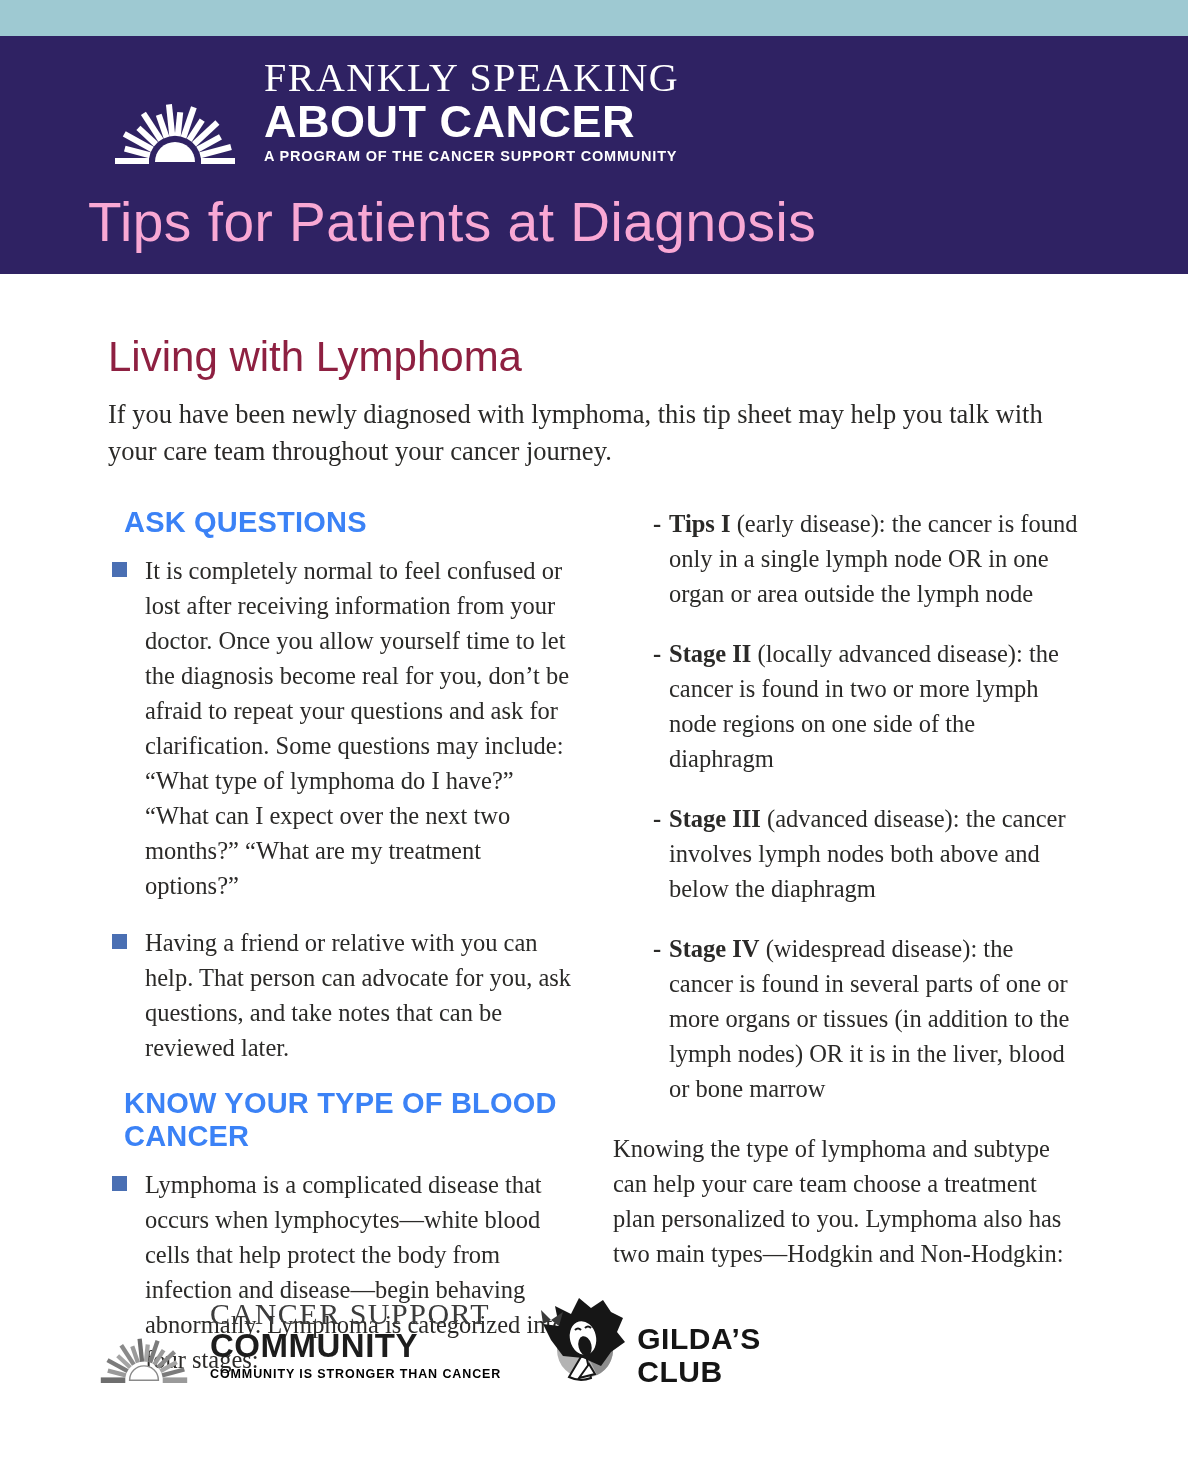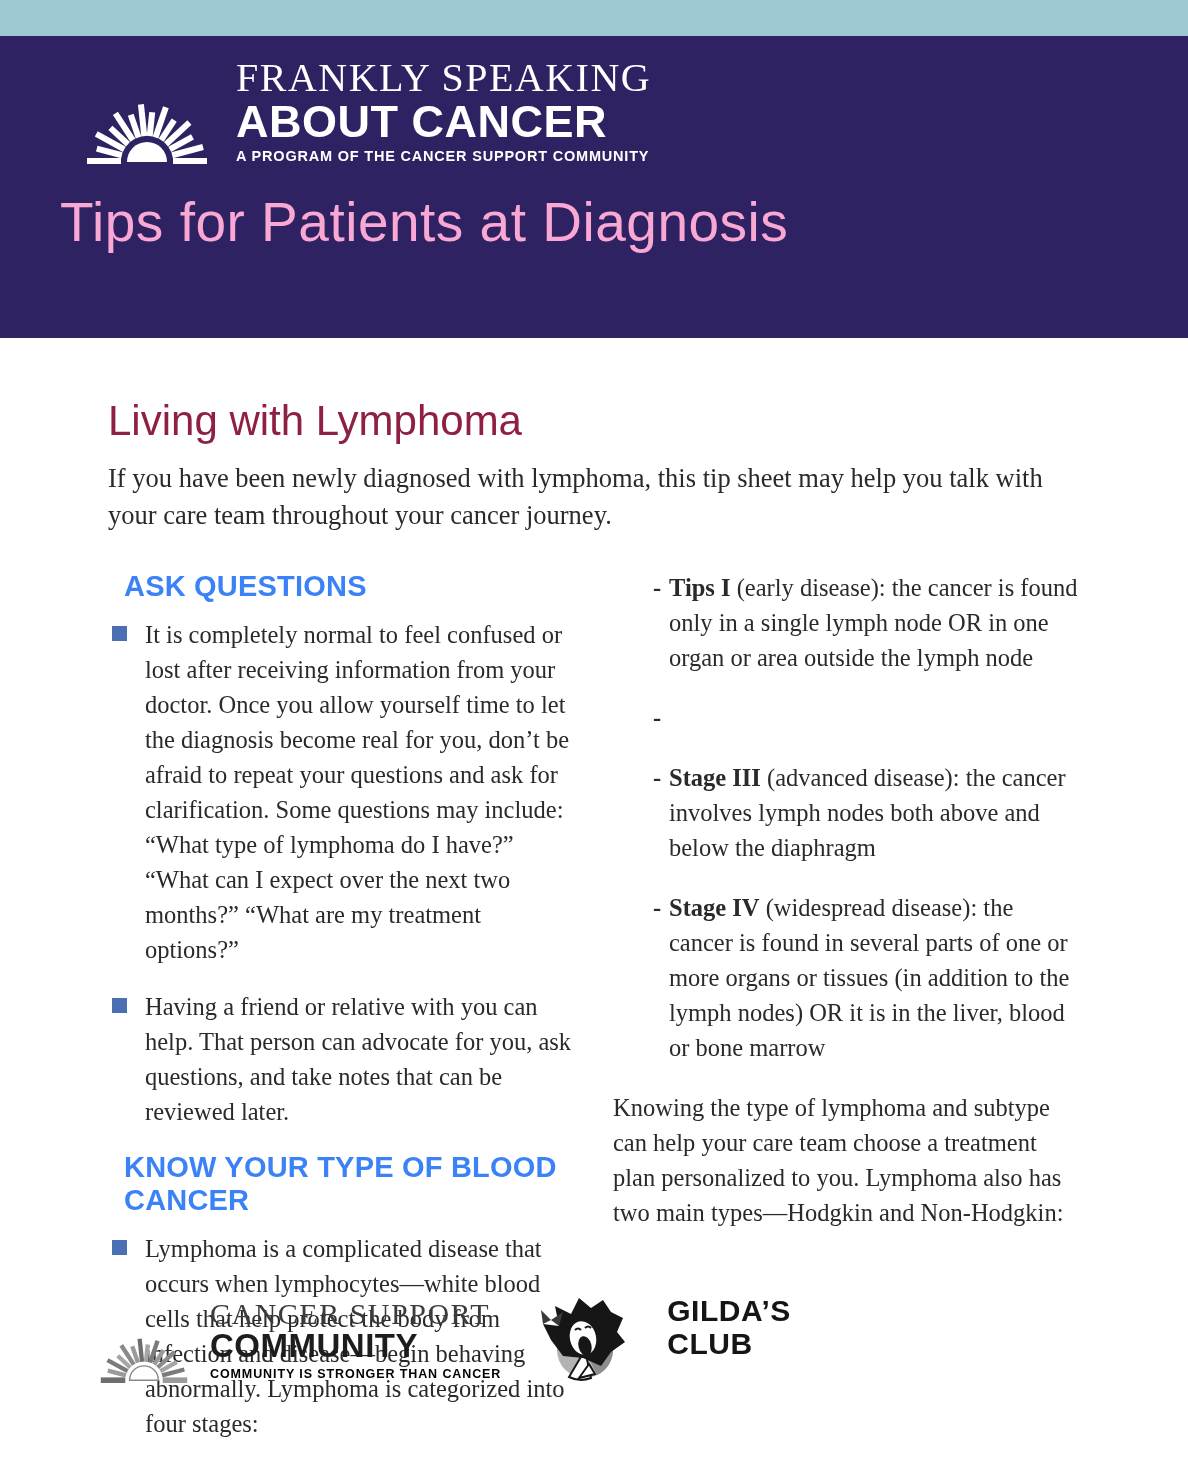--- a/index.html
+++ b/index.html
@@ -8,23 +8,23 @@
     width:1188px;
     height:1476px;
     background:#ffffff;
     font-family:"Liberation Serif", serif;
     color:#2b2a28;
     overflow:hidden;
   }
   
   .topbar{height:36px;background:#9ec9d2;}
   .header{
-    height:302px;
+    height:238px;
     background:#2f2263;
-    padding-left:60px;
+    padding-left:88px;
     box-sizing:border-box;
   }
   .logo-row{
     display:flex;
     align-items:flex-end;
     padding-top:22px;
     margin-left:12px;
   }
   .logo-burst{flex:0 0 auto;}
   .logo-text{margin-left:14px;color:#ffffff;}
@@ -148,21 +148,21 @@
     line-height:1.05;
   }
   .csc-tagline{
     font-family:"Liberation Sans", sans-serif;
     font-weight:700;
     font-size:12.5px;
     letter-spacing:0.9px;
     color:#000000;
     margin-top:3px;
   }
-  .gildas{display:flex;align-items:flex-start;margin-left:38px;gap:30px;}
+  .gildas{display:flex;align-items:flex-end;margin-left:38px;}
   .gildas-text{
     font-family:"Liberation Sans", sans-serif;
     font-weight:800;
     font-size:30px;
     color:#151515;
     line-height:1.1;
     margin-left:10px;
     letter-spacing:0.5px;
   }
 </style>
@@ -230,20 +230,21 @@
       </div>
 
       <div class="col-right">
 
         <div class="stage">
           <span class="dash">-</span>
           <span class="btext"><span class="bold">Tips I</span><span> (early disease): the cancer is found only in a single lymph node OR in one organ or area outside the lymph node</span></span>
         </div>
         <div class="stage">
           <span class="dash">-</span>
+          <span class="btext"><span class="bold">Stage II</span><span> (locally advanced disease): the cancer is found in two or more lymph node regions on one side of the diaphragm</span></span>
         </div>
         <div class="stage">
           <span class="dash">-</span>
           <span class="btext"><span class="bold">Stage III</span><span> (advanced disease): the cancer involves lymph nodes both above and below the diaphragm</span></span>
         </div>
         <div class="stage">
           <span class="dash">-</span>
           <span class="btext"><span class="bold">Stage IV</span><span> (widespread disease): the cancer is found in several parts of one or more organs or tissues (in addition to the lymph nodes) OR it is in the liver, blood or bone marrow</span></span>
         </div>
 

